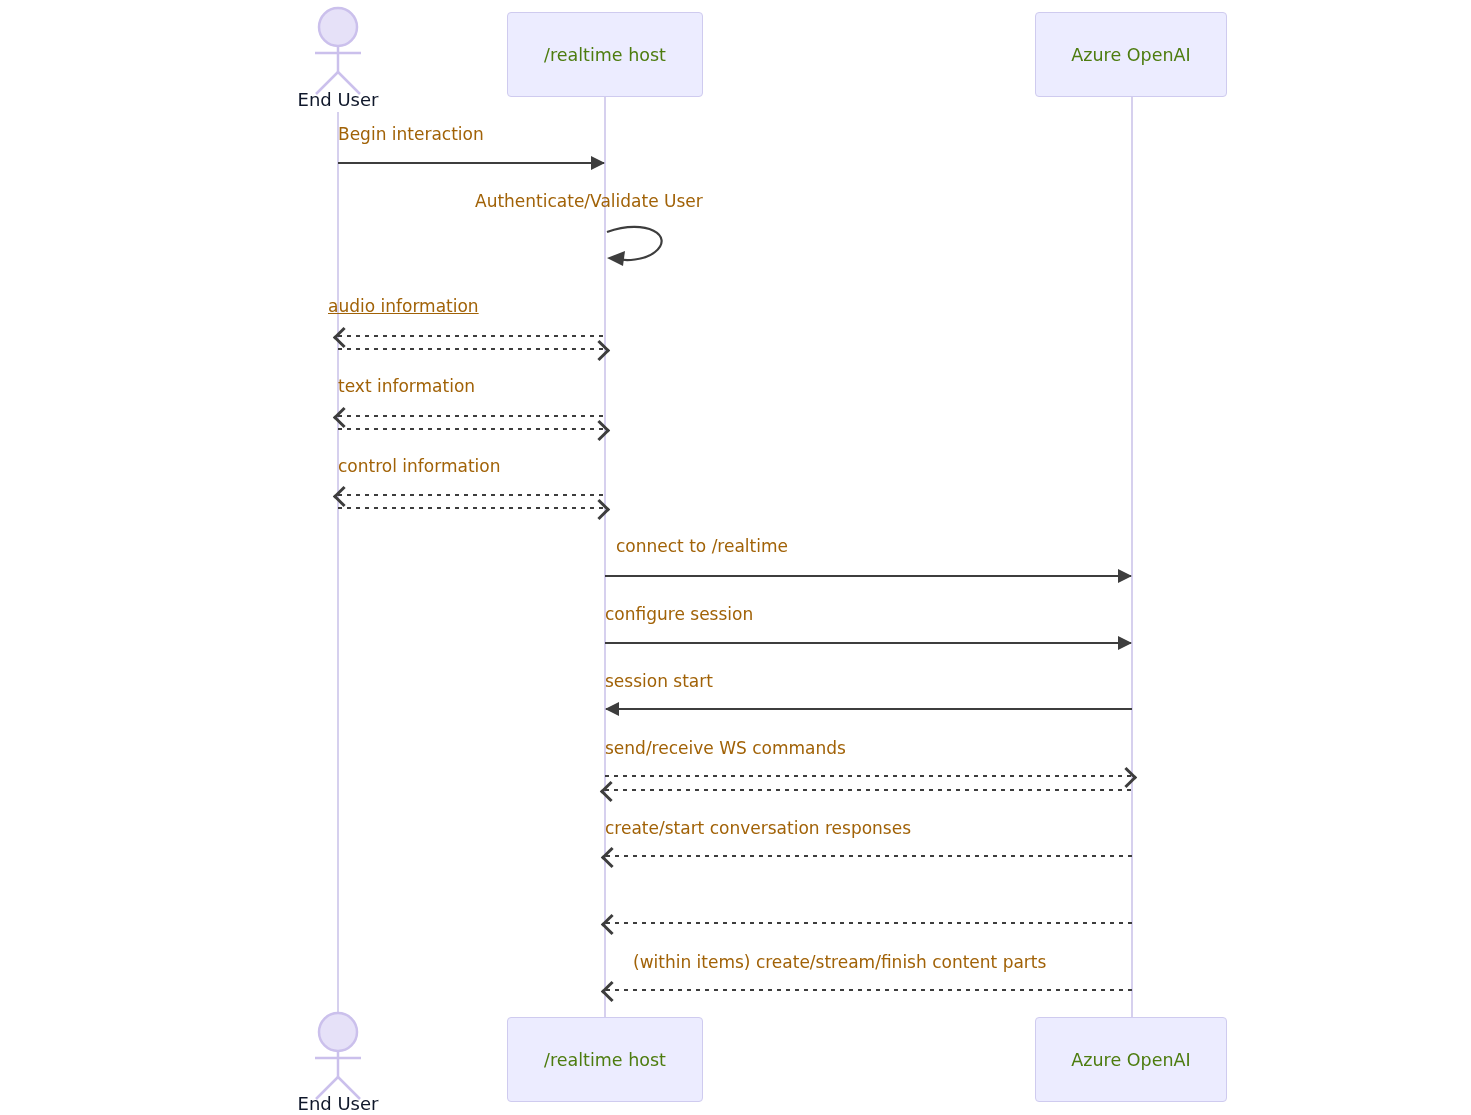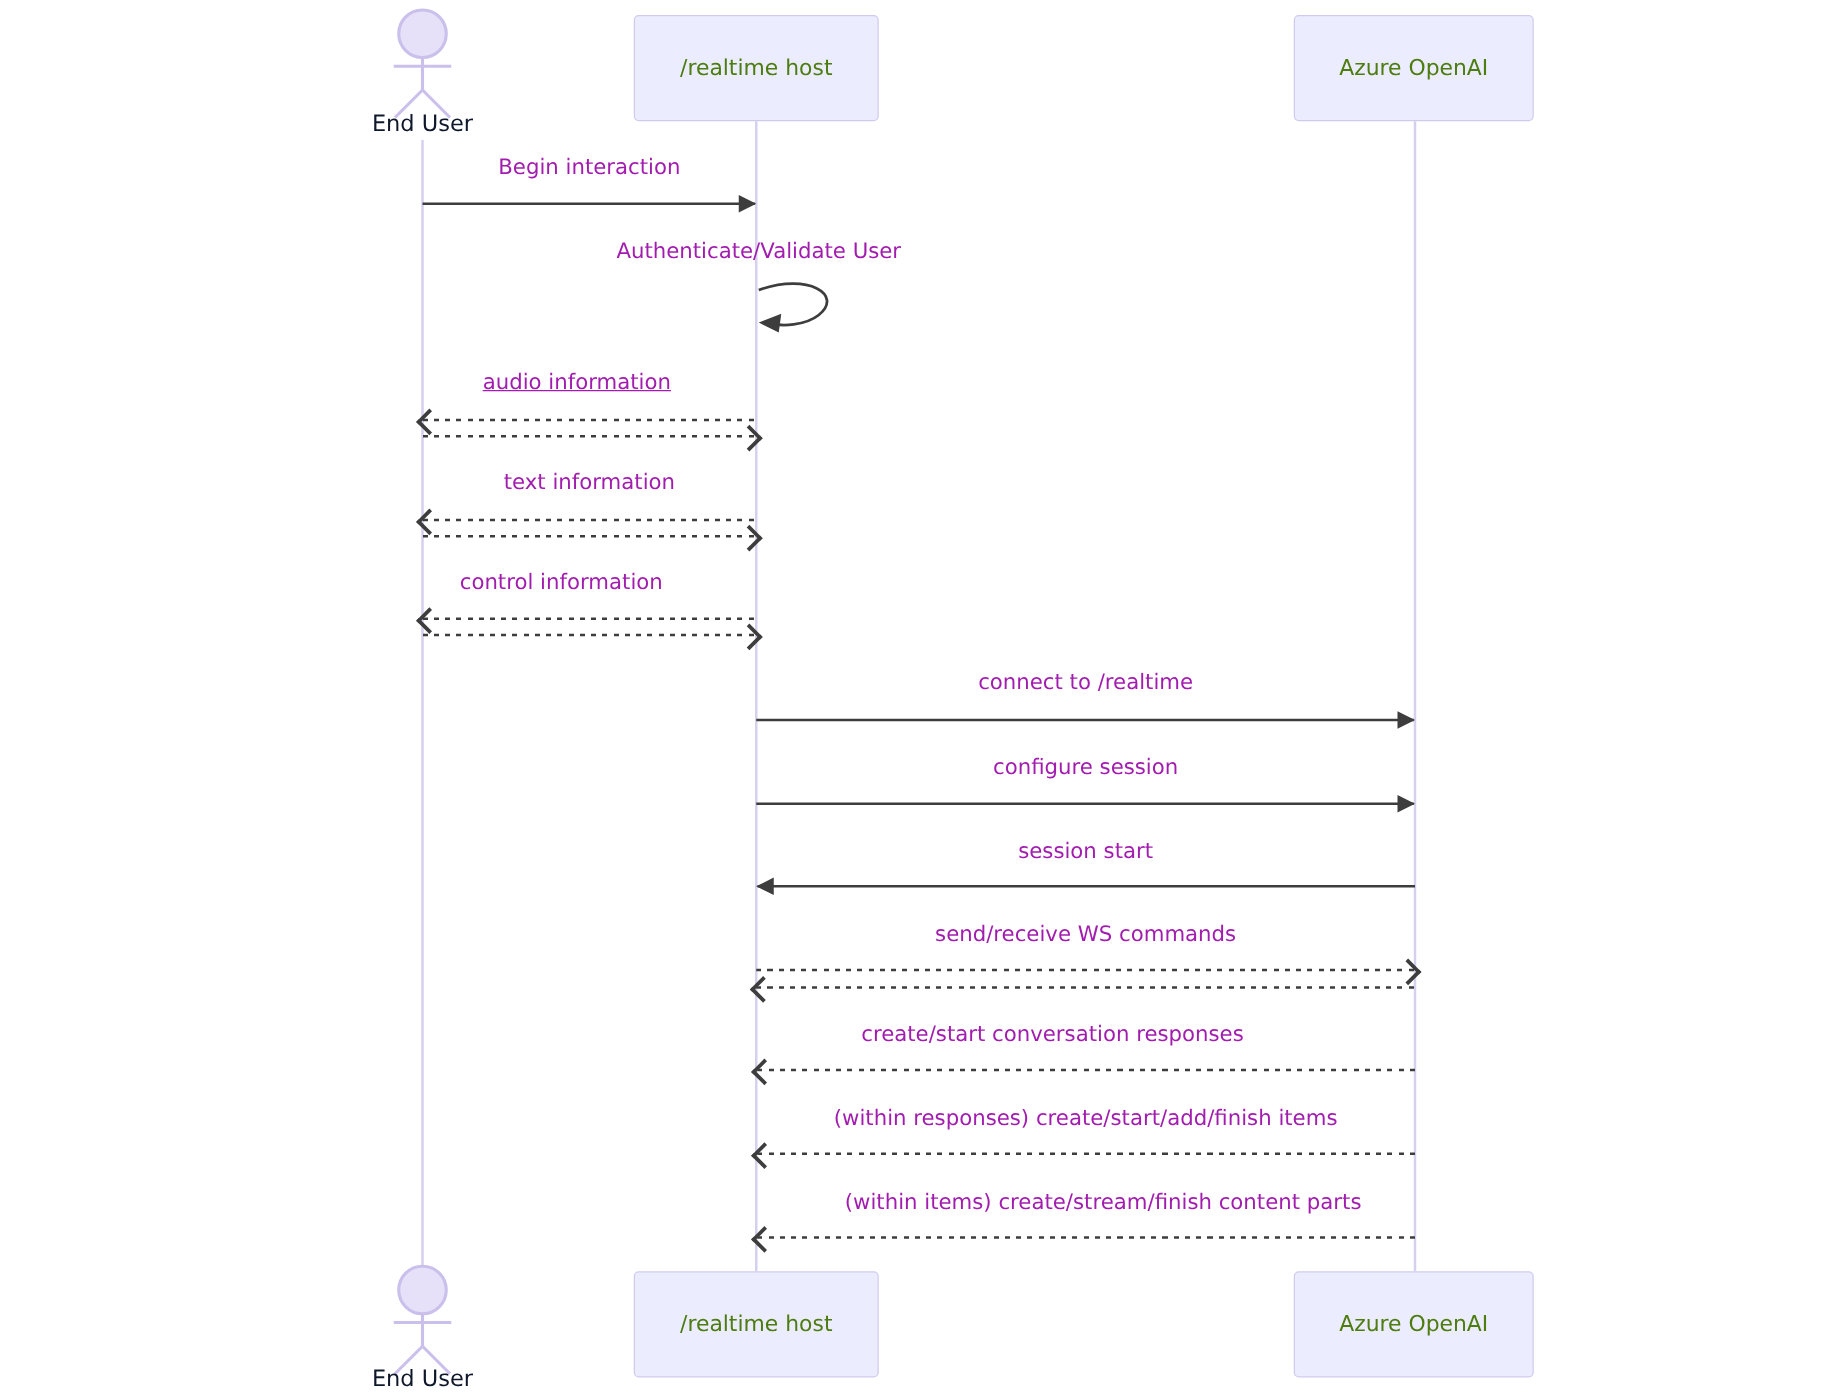--- a/index.html
+++ b/index.html
@@ -18,21 +18,21 @@
     display:flex; align-items:center; justify-content:center;
     font-size:17.5px; color:#4d7c0f; white-space:nowrap;
   }
   
   .actor-label {
     position:absolute; width:120px; text-align:center;
     font-size:18px; color:#0f172a; white-space:nowrap;
   }
   
   .mlabel {
-    position:absolute; text-align:center; font-size:17px; color:#a21caf;
+    position:absolute; font-size:17px; color:#a16207;
     white-space:nowrap;
   }
   
   .arrow { position:absolute; height:2px; background:#3d3d3d; }
   .arrow.dashed {
     background:repeating-linear-gradient(90deg,#3d3d3d 0 4px,transparent 4px 9px);
   }
   .arrow.head-r-filled::after {
     content:""; position:absolute; right:-1px; top:-6px; width:0; height:0;
     border-left:14px solid #3d3d3d; border-top:7px solid transparent; border-bottom:7px solid transparent;
@@ -98,35 +98,34 @@
   <div class="arrow dashed head-r-chev" style="left:338px; width:267px; top:348px;"></div>
 
   <div class="mlabel" style="left:338px; width:267px; top:376px;">text information</div>
   <div class="arrow dashed head-l-chev" style="left:338px; width:267px; top:415px;"></div>
   <div class="arrow dashed head-r-chev" style="left:338px; width:267px; top:428px;"></div>
 
   <div class="mlabel" style="left:338px; width:222px; top:456px;">control information</div>
   <div class="arrow dashed head-l-chev" style="left:338px; width:267px; top:494px;"></div>
   <div class="arrow dashed head-r-chev" style="left:338px; width:267px; top:507px;"></div>
 
-  <div class="mlabel" style="left:605px; width:527px; top:536px;">connect to /realtime</div>
+  <div class="mlabel" style="left:605px; width:527px; top:536px;padding-left:11px;">connect to /realtime</div>
   <div class="arrow head-r-filled" style="left:605px; width:526px; top:575px;"></div>
 
   <div class="mlabel" style="left:605px; width:527px; top:604px;">configure session</div>
   <div class="arrow head-r-filled" style="left:605px; width:526px; top:642px;"></div>
 
   <div class="mlabel" style="left:605px; width:527px; top:671px;">session start</div>
   <div class="arrow head-l-filled" style="left:606px; width:526px; top:708px;"></div>
 
   <div class="mlabel" style="left:605px; width:527px; top:738px;">send/receive WS commands</div>
   <div class="arrow dashed head-r-chev" style="left:605px; width:527px; top:775px;"></div>
   <div class="arrow dashed head-l-chev" style="left:605px; width:527px; top:789px;"></div>
 
   <div class="mlabel" style="left:605px; width:474px; top:818px;">create/start conversation responses</div>
   <div class="arrow dashed head-l-chev" style="left:606px; width:526px; top:855px;"></div>
 
-  <div class="mlabel" style="left:605px; width:527px; top:885px;">(within responses) create/start/add/finish items</div>
   <div class="arrow dashed head-l-chev" style="left:606px; width:526px; top:922px;"></div>
 
   <div class="mlabel" style="left:605px; width:527px; top:952px;padding-left:28px;">(within items) create/stream/finish content parts</div>
   <div class="arrow dashed head-l-chev" style="left:606px; width:526px; top:989px;"></div>
 
 </div>
 
 </body></html>

